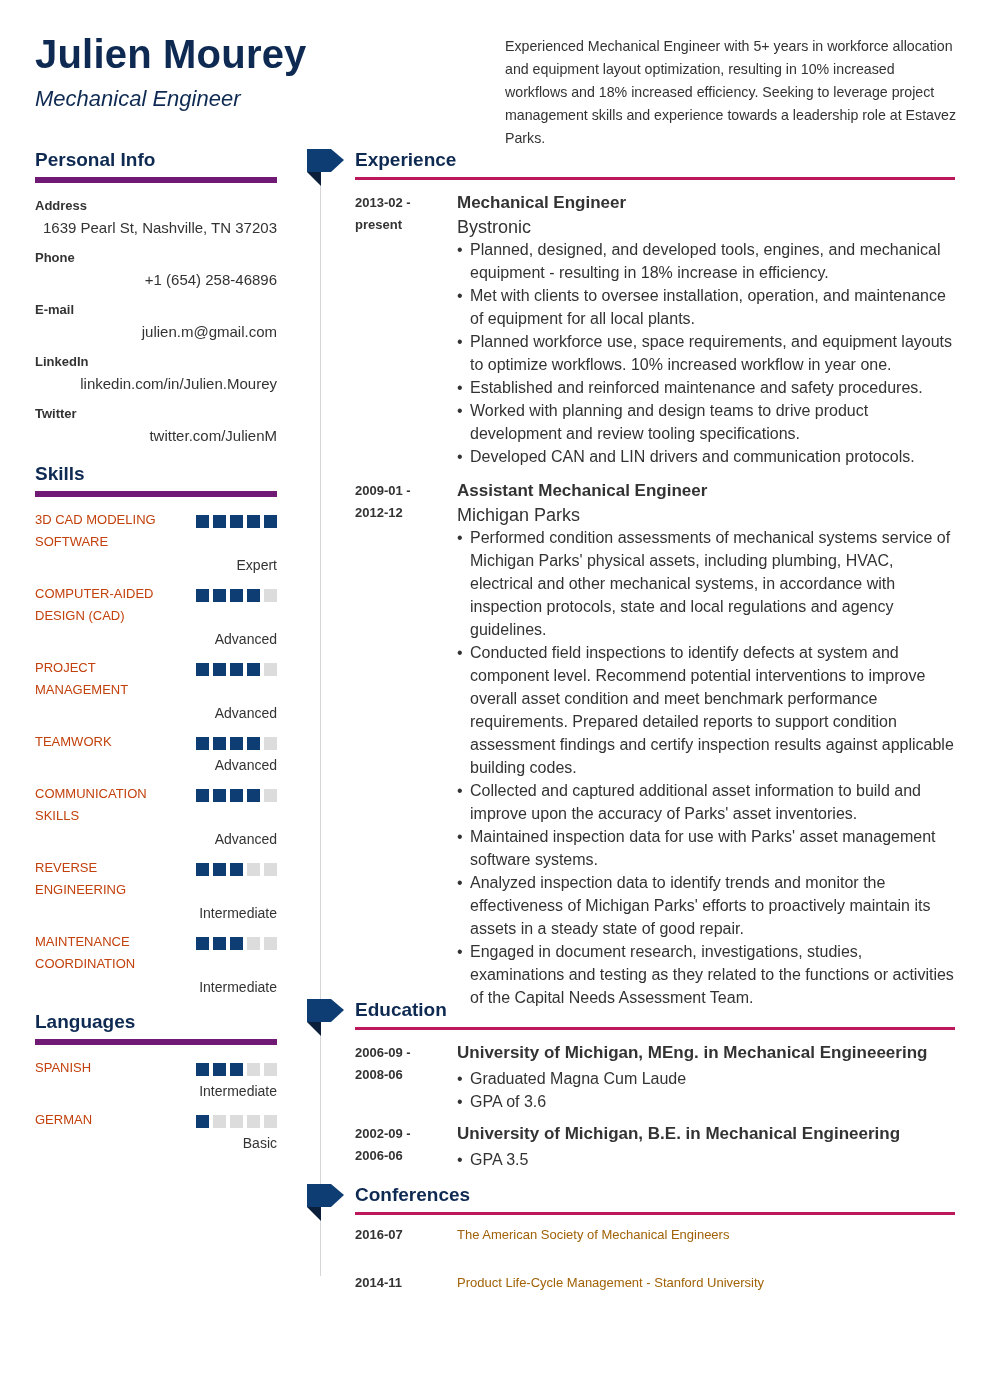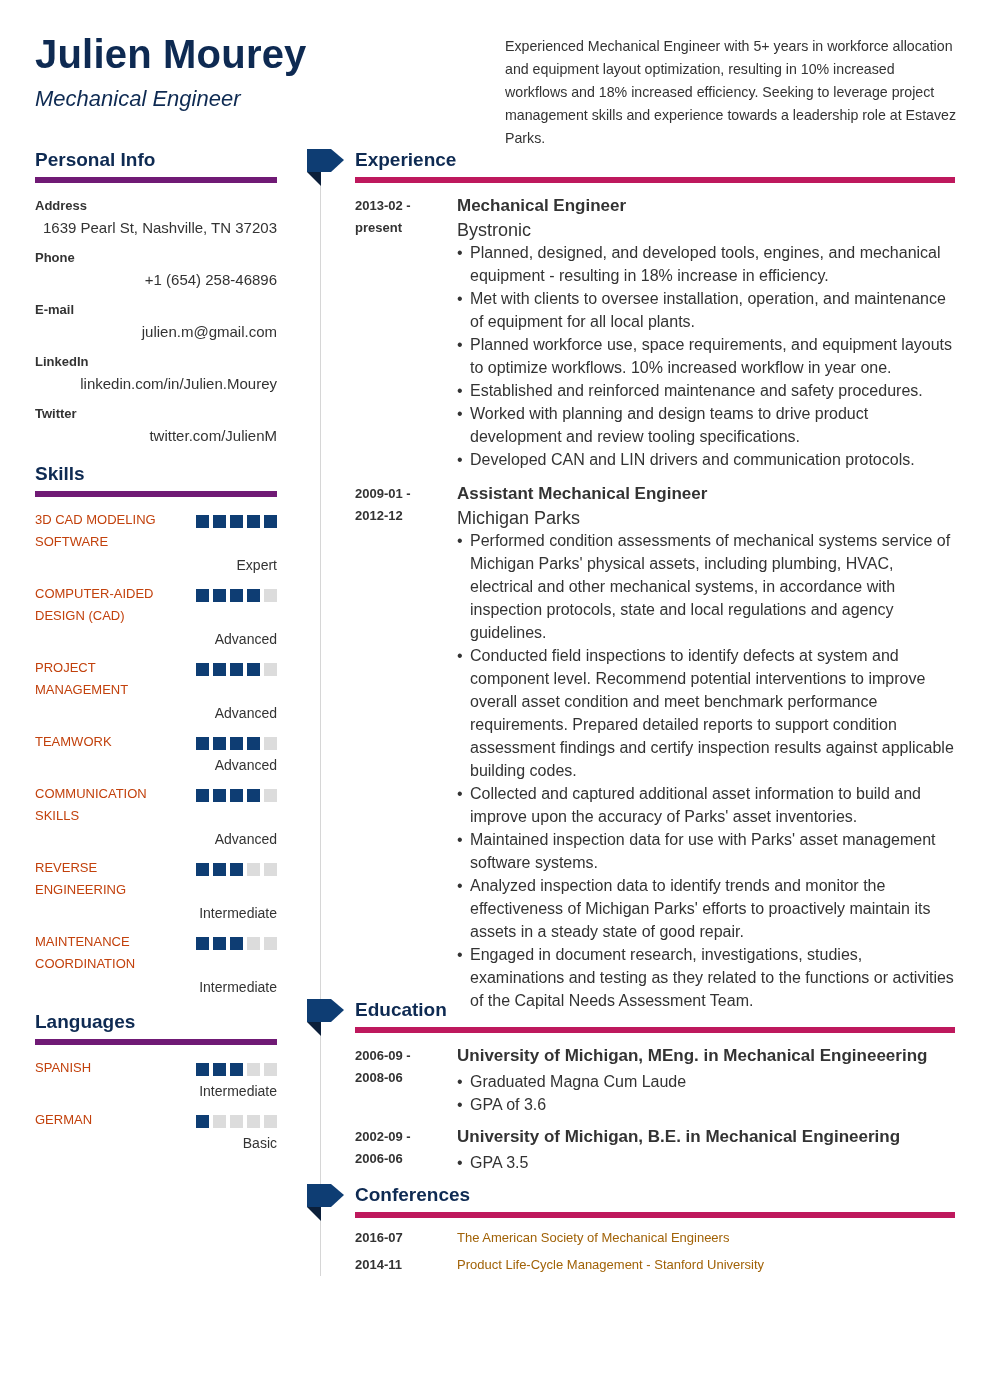--- a/index.html
+++ b/index.html
@@ -20,30 +20,30 @@
   .skill-name { font-size: 13px; line-height: 22px; text-transform: uppercase; width: 150px; color: #c2410c; }
   .dots { display: flex; gap: 4px; padding-top: 6px; }
   .dot { width: 13px; height: 13px; background: #0e3d73; }
   .dot.off { background: #dcdcdc; }
   .skill-level { text-align: right; font-size: 14px; line-height: 24px; color: #333; }
 
   .timeline { position: absolute; left: 320px; top: 172px; width: 1px; height: 1104px; background: #d6d6d6; }
   .flag { position: absolute; left: 307px; width: 37px; height: 38px; }
 
   .right { position: absolute; left: 355px; width: 600px; }
-  .rhead { font-size: 19px; font-weight: bold; color: #0e2a52; padding-bottom: 6px; border-bottom: 6px solid #be185d; }
+  .rhead { font-size: 19px; font-weight: bold; color: #0e2a52; padding-bottom: 6px; border-bottom: 3px solid #be185d; }
   .entry { display: flex; margin-top: 12px; }
   .date { width: 102px; font-size: 13px; font-weight: bold; line-height: 22px; color: #333; flex-shrink: 0; }
   .body { flex: 1; }
   .job-title { font-size: 17px; font-weight: bold; line-height: 22px; color: #333; margin-bottom: 3px; }
   .company { font-size: 18px; line-height: 20px; color: #333; margin-bottom: 1px; }
   ul.bullets { list-style: none; }
   ul.bullets li { position: relative; padding-left: 13px; font-size: 16px; line-height: 23px; color: #333; }
   ul.bullets li::before { content: "•"; position: absolute; left: 0; top: 0; }
-  .conf { display: flex; margin-top: 7px; }
+  .conf { display: flex; margin-top: 28px; }
   .conf .date { line-height: 20px; }
   .conf-name { font-size: 13px; line-height: 20px; color: #a16207; }
 </style>
 </head>
 <body>
 
 <h1 class="name">Julien Mourey</h1>
 <div class="title">Mechanical Engineer</div>
 <p class="summary">Experienced Mechanical Engineer with 5+ years in workforce allocation and equipment layout optimization, resulting in 10% increased workflows and 18% increased efficiency. Seeking to leverage project management skills and experience towards a leadership role at Estavez Parks.</p>
 

